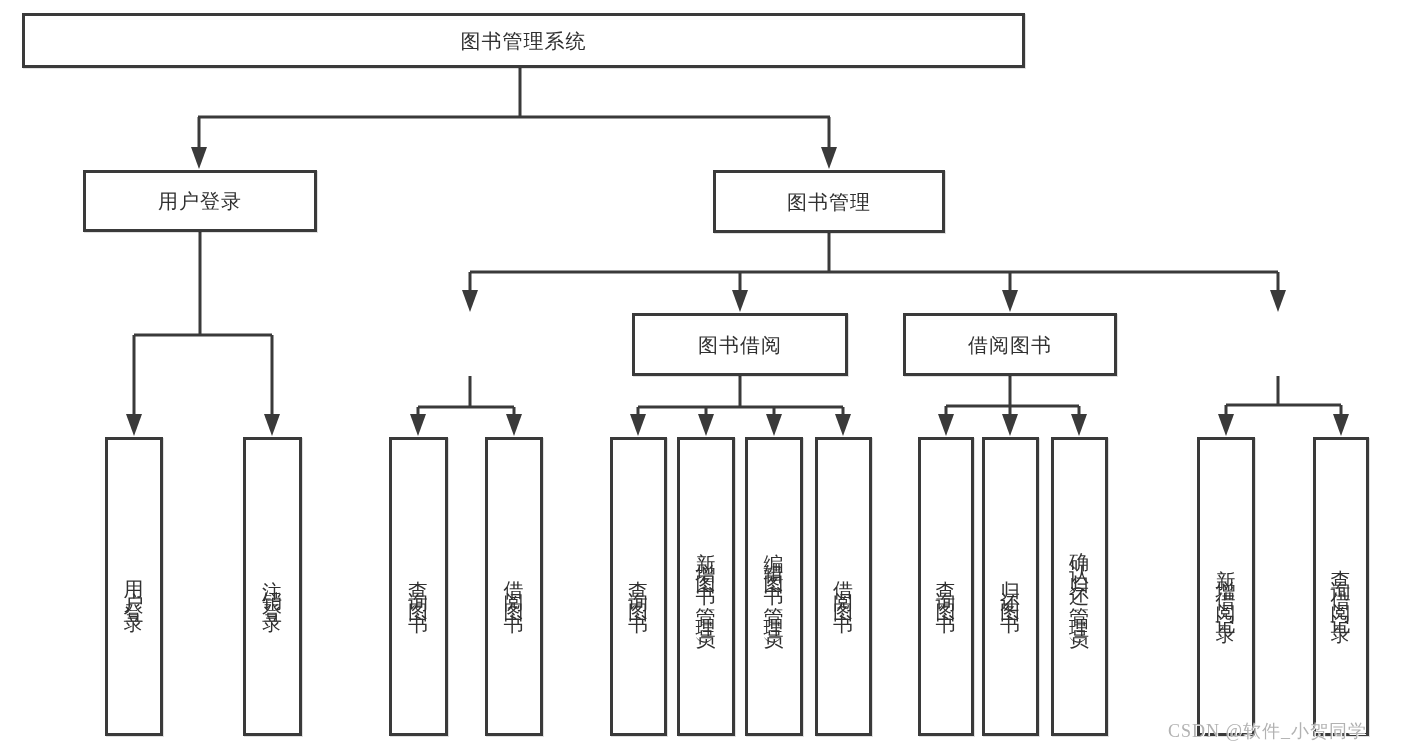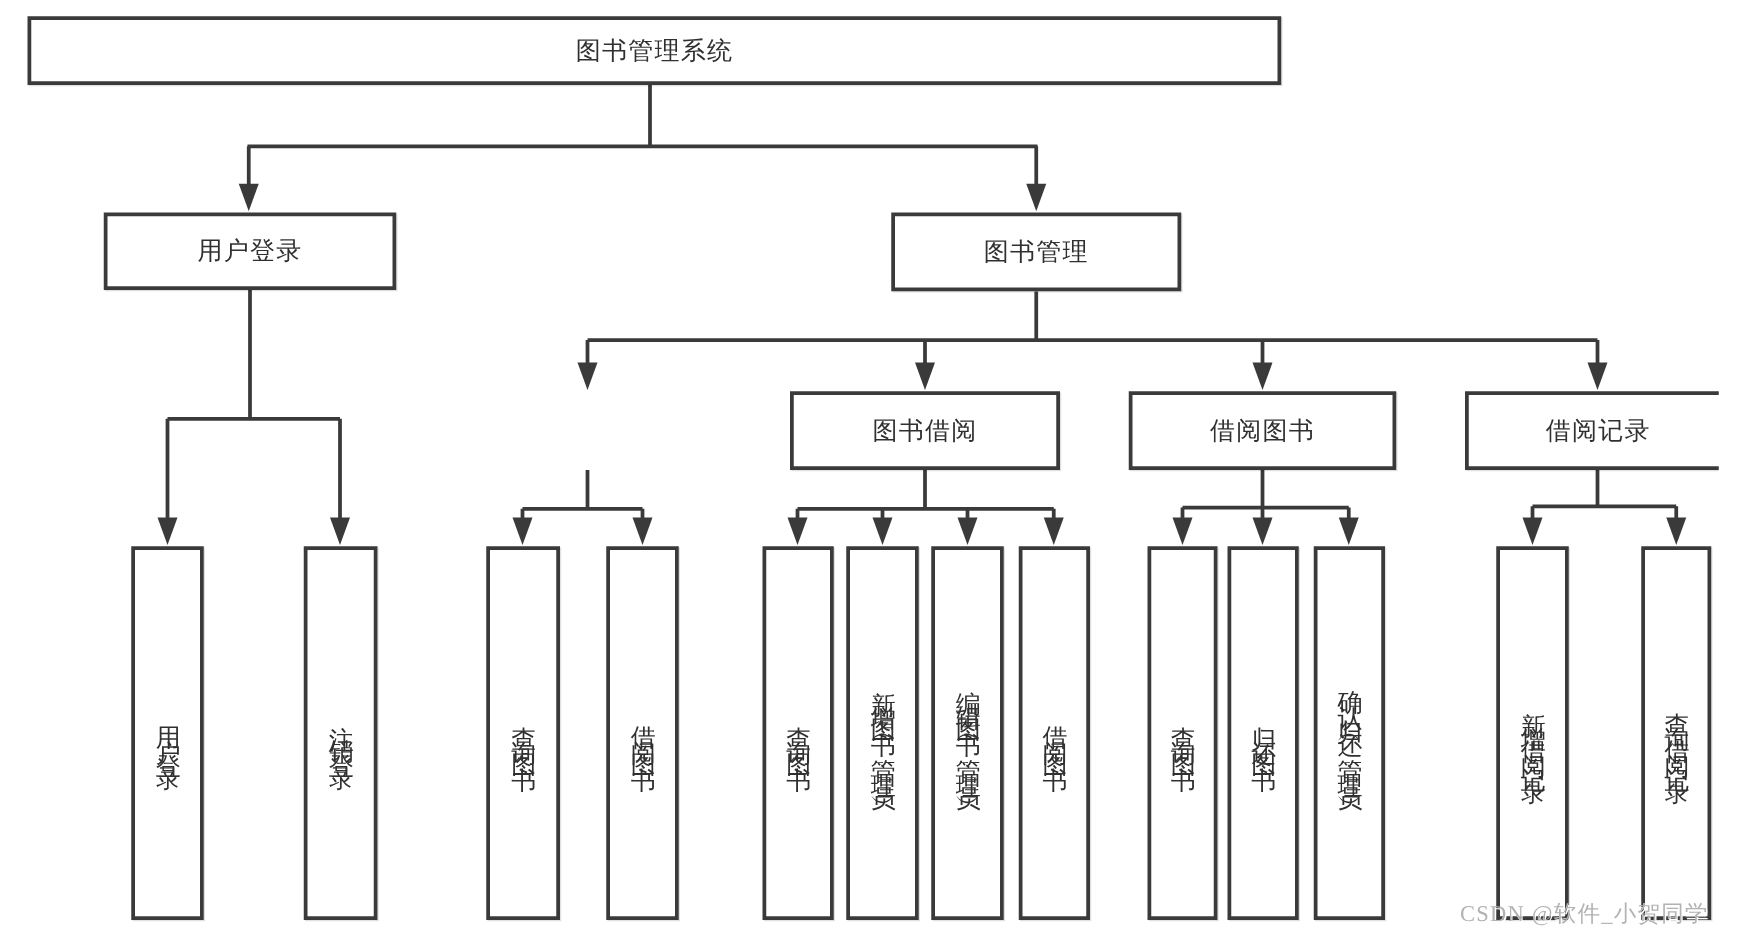--- a/index.html
+++ b/index.html
@@ -94,23 +94,20 @@
   <div class="node h" style="left:713px;top:170px;width:232px;height:63px">
     <span>图书管理</span>
   </div>
 
   <div class="node h" style="left:632px;top:313px;width:216px;height:63px">
     <span>图书借阅</span>
   </div>
   <div class="node h" style="left:903px;top:313px;width:214px;height:63px">
     <span>借阅图书</span>
   </div>
-  <div class="node h" style="left:1172px;top:313px;width:213px;height:63px">
-    <span>借阅记录</span>
-  </div>
 
   <div class="node v" style="left:105px;top:437px;width:58px;height:299px">
     <span>用户登录</span>
   </div>
   <div class="node v" style="left:243px;top:437px;width:59px;height:299px">
     <span>注销登录</span>
   </div>
 
   <div class="node v" style="left:389px;top:437px;width:59px;height:299px">
     <span>查询图书</span>

